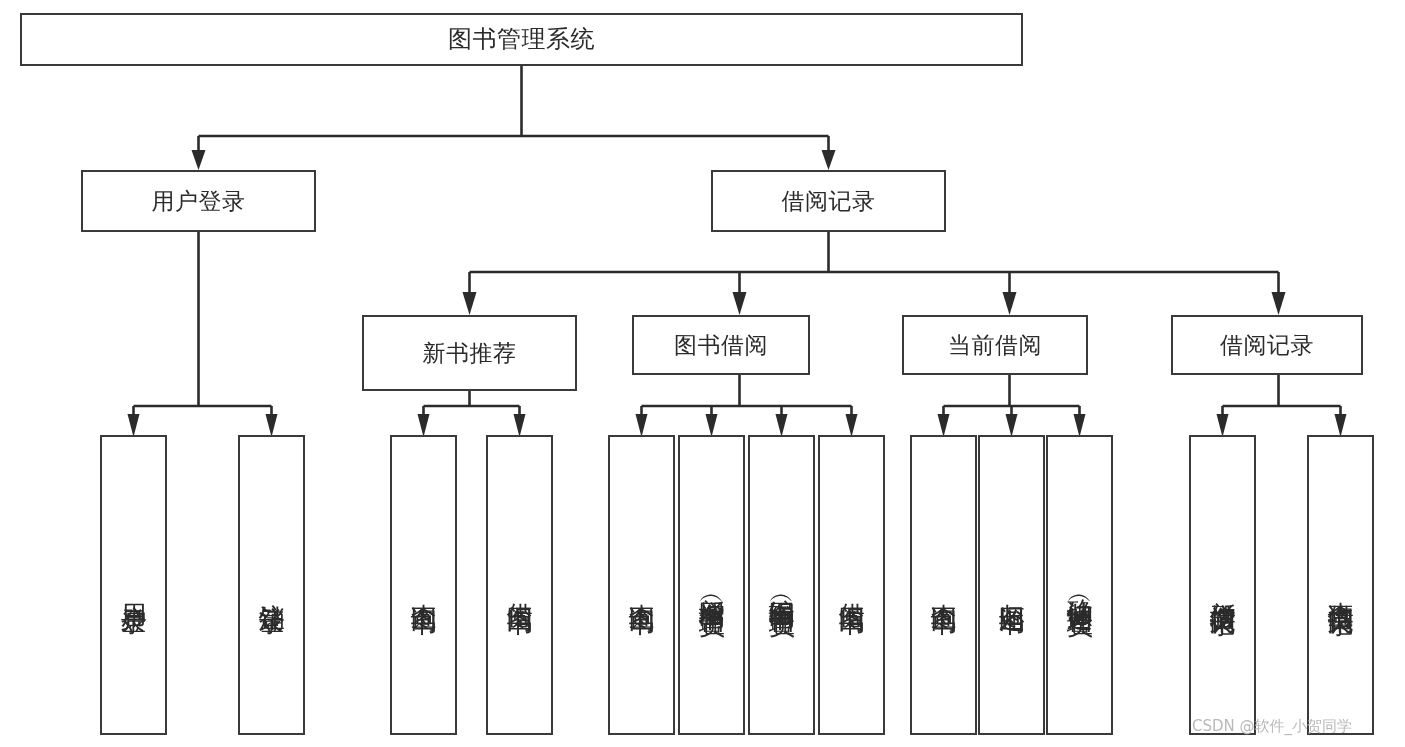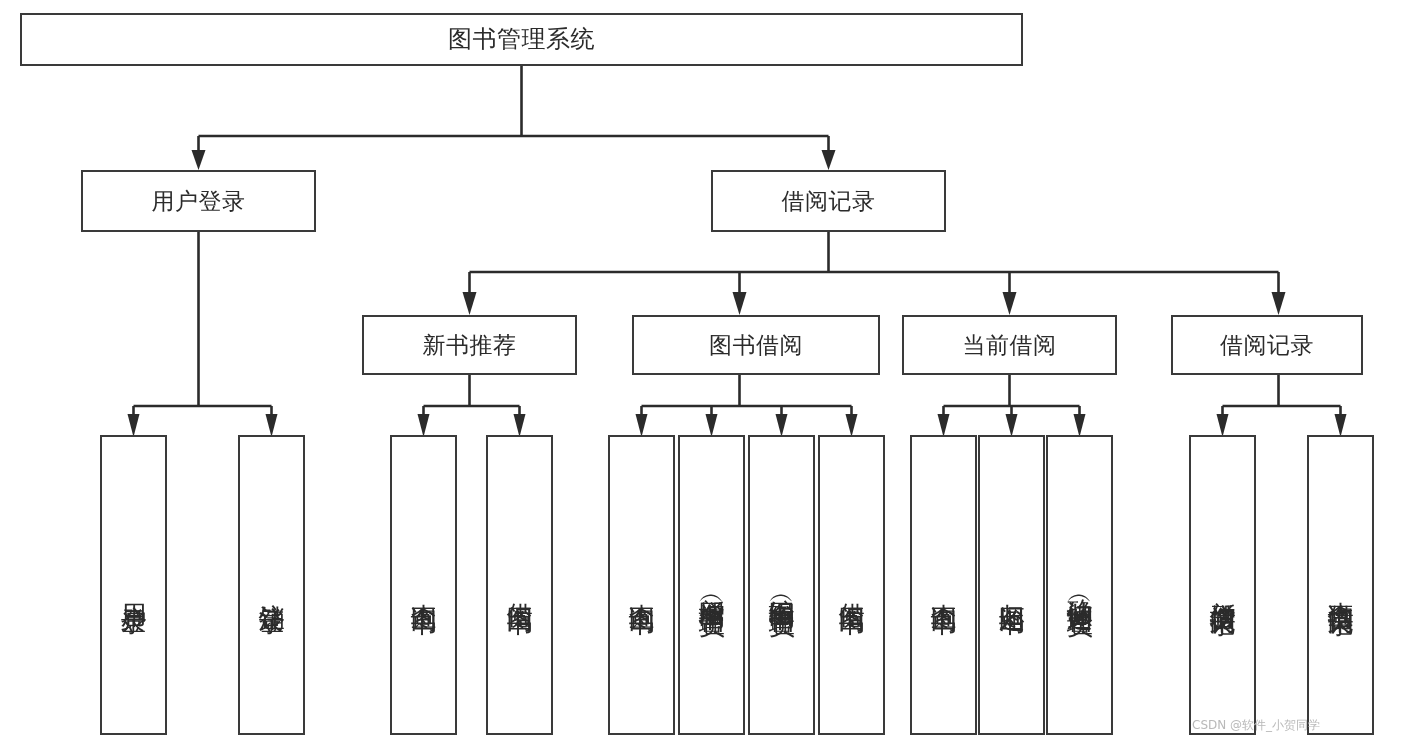--- a/index.html
+++ b/index.html
@@ -60,21 +60,21 @@
     line-height: 1.05;
     letter-spacing: 2px;
     white-space: nowrap;
     max-height: 272px;
   }
   .node.root .node-label { font-size: 24px; }
   .watermark {
     position: absolute;
     left: 1192px;
     top: 717px;
-    font-size: 12px;
+    font-size: 15px;
     color: #b9b9b9;
     white-space: nowrap;
     font-family: "DejaVu Sans", "Liberation Sans", sans-serif;
   }
 </style>
 </head>
 <body>
 
 <div id="diagram-root">
 
@@ -161,27 +161,27 @@
     <span class="node-label">图书管理系统</span>
   </div>
 
   <div class="node horizontal" style="left:81px; top:170px; width:235px; height:62px;">
     <span class="node-label">用户登录</span>
   </div>
   <div class="node horizontal" style="left:711px; top:170px; width:235px; height:62px;">
     <span class="node-label">借阅记录</span>
   </div>
 
-  <div class="node horizontal" style="left:362px; top:315px; width:215px; height:60px;">
+  <div class="node horizontal" style="left:362px; top:315px; width:215px; height:76px;">
     <span class="node-label">新书推荐</span>
   </div>
-  <div class="node horizontal" style="left:632px; top:315px; width:248px; height:60px;">
+  <div class="node horizontal" style="left:632px; top:315px; width:178px; height:60px;">
     <span class="node-label">图书借阅</span>
   </div>
-  <div class="node horizontal" style="left:902px; top:315px; width:215px; height:60px;">
+  <div class="node horizontal" style="left:902px; top:315px; width:186px; height:60px;">
     <span class="node-label">当前借阅</span>
   </div>
   <div class="node horizontal" style="left:1171px; top:315px; width:192px; height:60px;">
     <span class="node-label">借阅记录</span>
   </div>
 
   <div class="node vertical" style="left:100px; top:435px; width:67px; height:300px;">
     <span class="node-label">用户登录</span>
   </div>
   <div class="node vertical" style="left:238px; top:435px; width:67px; height:300px;">

